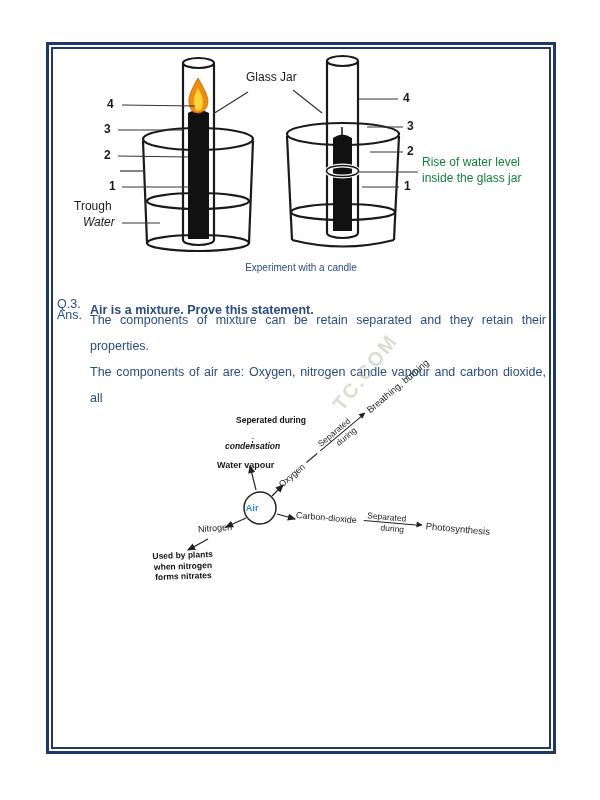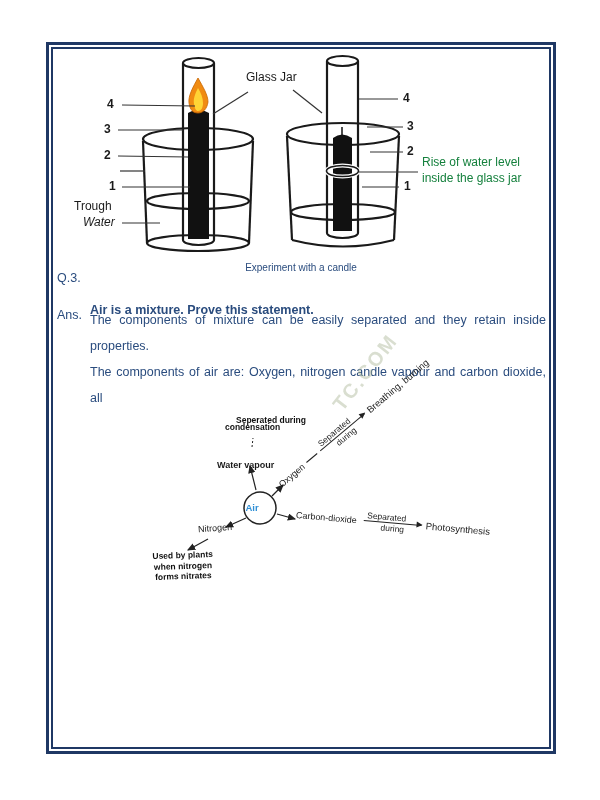--- a/index.html
+++ b/index.html
@@ -137,25 +137,25 @@
 
   <span class="fig-label fig-num" style="left:343px; top:41px;">4</span>
   <span class="fig-label fig-num" style="left:347px; top:69px;">3</span>
   <span class="fig-label fig-num" style="left:347px; top:94px;">2</span>
   <span class="fig-label fig-num" style="left:344px; top:129px;">1</span>
   <span class="rise-label" style="left:362px; top:105px;">Rise of water level inside the glass jar</span>
 </div>
 
 <div class="caption">Experiment with a candle</div>
 
-<span class="qa-label" style="top:271px;text-align:center;">Q.3.</span>
+<span class="qa-label" style="top:297px;text-align:center;">Q.3.</span>
 <span class="qa-text" style="top:303px;font-weight:bold;">Air is a mixture. Prove this statement.</span>
 <span class="qa-label" style="top:308px;">Ans.</span>
 <div class="ans-block">
-  <div class="ans-line">The components of mixture can be easily separated and they retain inside properties.</div>
+  <div class="ans-line">The components of mixture can be retain separated and they retain their properties.</div>
   <div class="ans-line">The components of air are: Oxygen, nitrogen candle vapour and carbon dioxide, all</div>
 </div>
 
 <div class="watermark">
   <span>TC.COM</span>
 </div>
 
 <div class="air-fig">
   <svg width="360" height="225" viewBox="0 0 360 225">
     <defs>
@@ -168,21 +168,21 @@
     <line x1="112" y1="79" x2="113" y2="70" stroke="#222" stroke-width="1" stroke-dasharray="2,2"></line>
     <line x1="132" y1="128" x2="143" y2="117" stroke="#222" stroke-width="1.2" marker-end="url(#ah2)"></line>
     <line x1="137" y1="146" x2="155" y2="151" stroke="#222" stroke-width="1.2" marker-end="url(#ah2)"></line>
     <line x1="106" y1="150" x2="86" y2="159" stroke="#222" stroke-width="1.2" marker-end="url(#ah2)"></line>
     <line x1="68" y1="171" x2="48" y2="182" stroke="#222" stroke-width="1.2" marker-end="url(#ah2)"></line>
   </svg>
 
   <span class="air-center">Air</span>
 
   <span class="cond-note" style="left:85px; top:47px;padding-left:11px;">Seperated during</span>
-  <span class="cond-note" style="left:85px; top:54px;">condensation</span>
+  <span class="cond-note" style="left:85px; top:73px;font-style:italic;">condensation</span>
   <span class="d-label d-bold" style="left:77px; top:92px; font-size:9px;">Water vapour</span>
 
   <div class="band band-oxy">
     <span class="gas">Oxygen</span>
     <span class="dash"></span>
     <span class="sep-stack">
       <span class="top">Separated</span>
       <span class="mid"></span>
       <span class="bot">during</span>
     </span>

